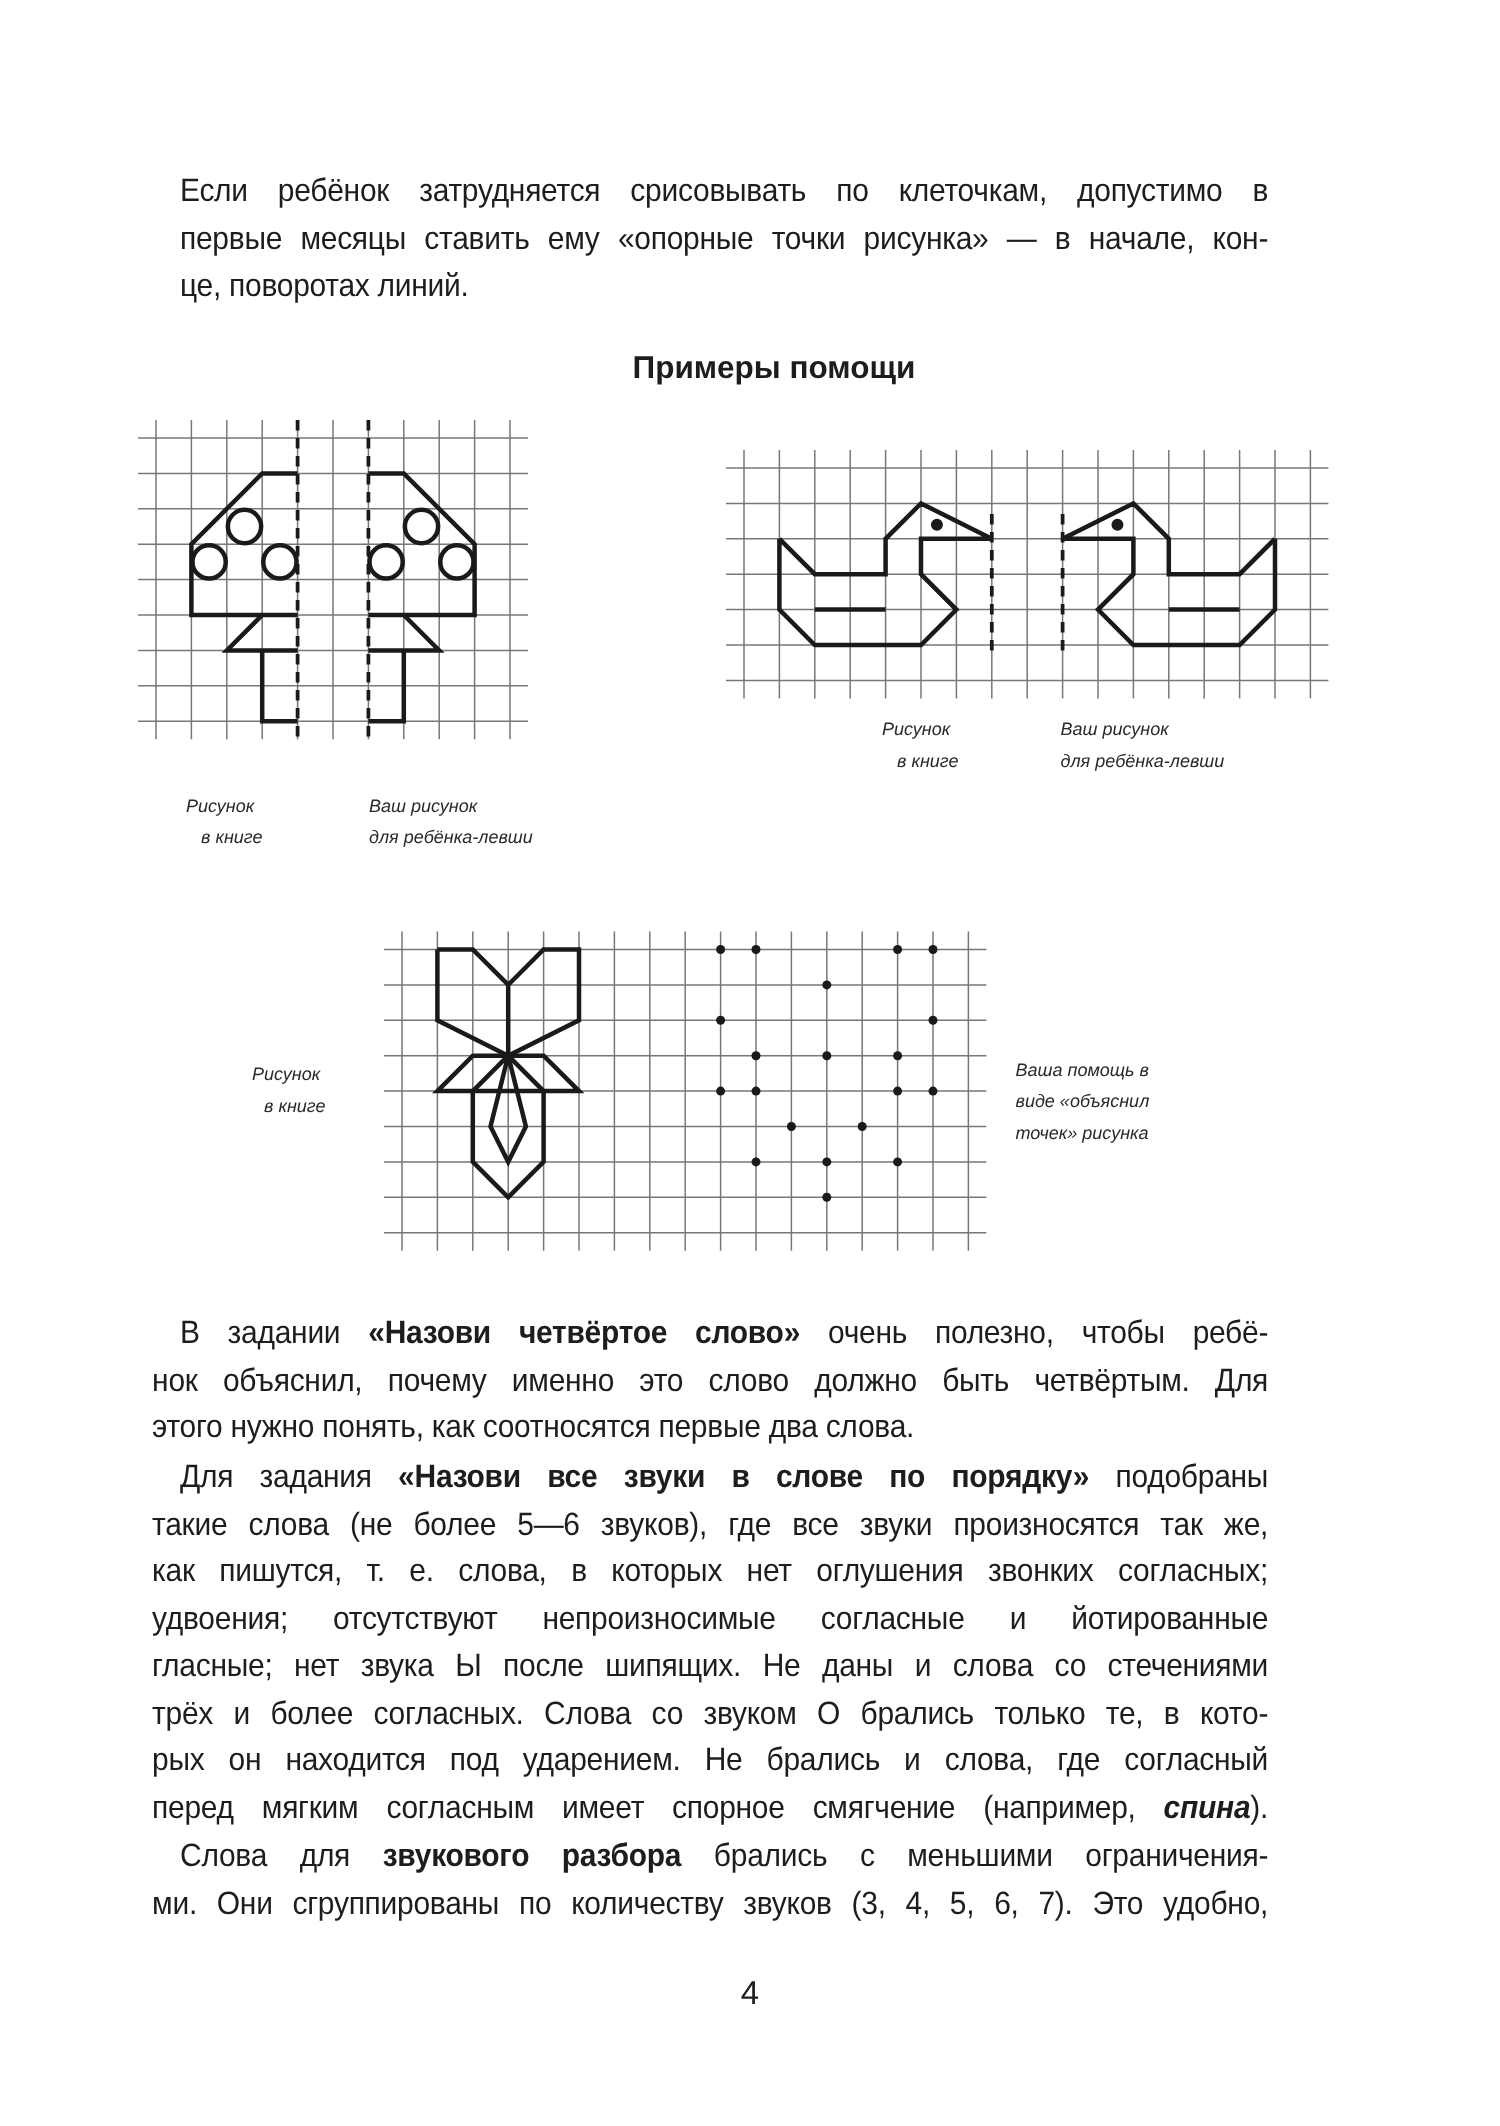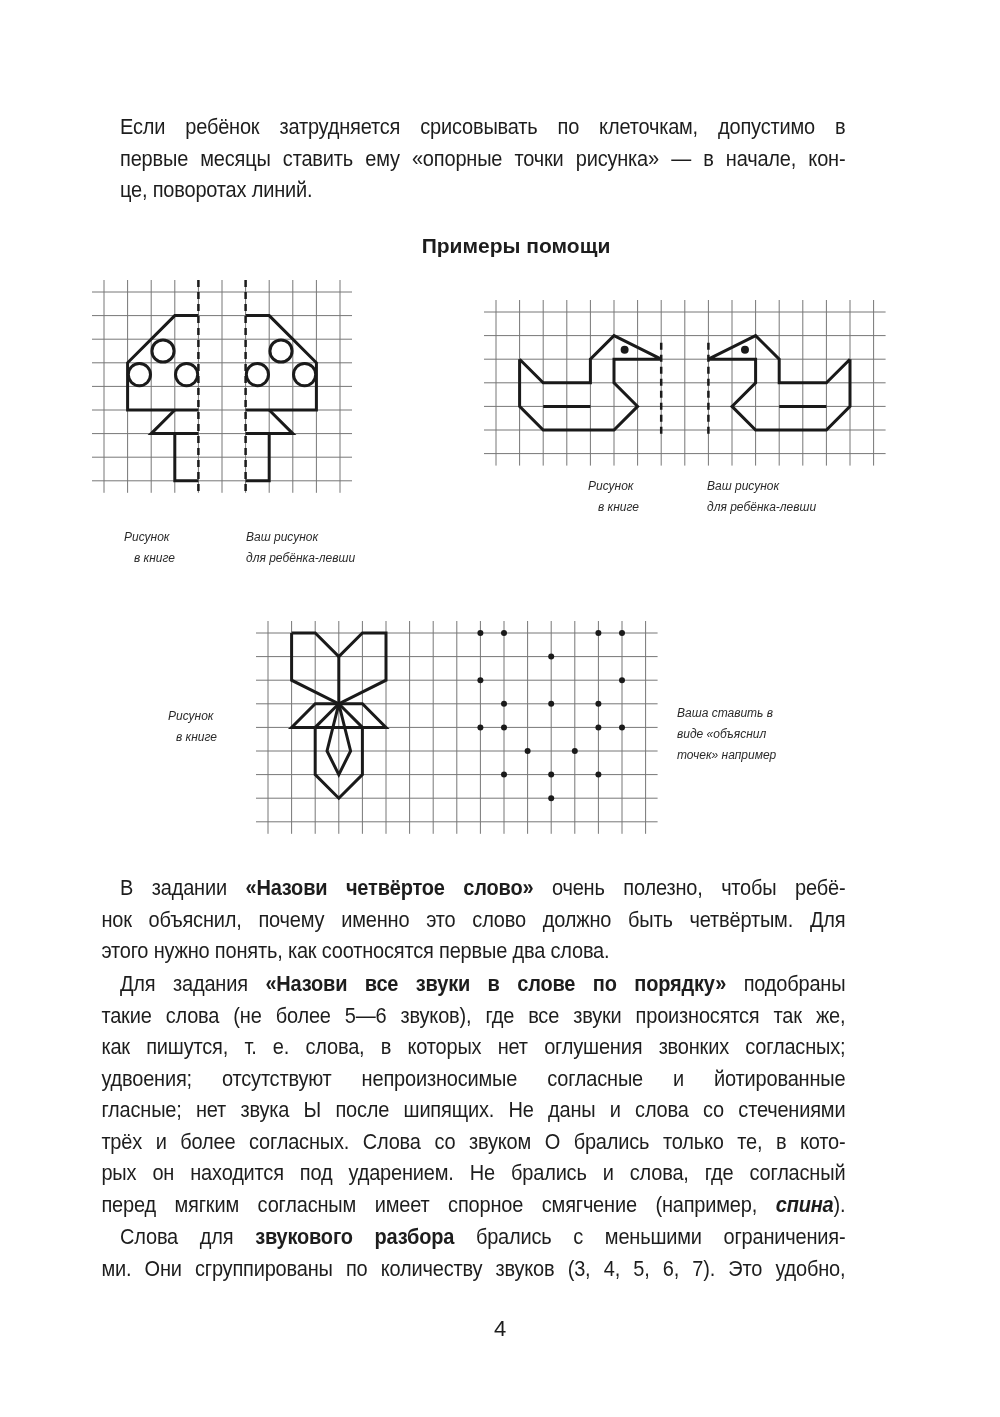--- a/index.html
+++ b/index.html
@@ -165,23 +165,23 @@
 </div>
 <div class="cap" style="left:707px;top:476px;">
   <span>Ваш рисунок</span>
   <span>для ребёнка-левши</span>
 </div>
 <div class="cap" style="left:168px;top:706px;">
   <span>Рисунок</span>
   <span style="padding-left:8px">в книге</span>
 </div>
 <div class="cap" style="left:677px;top:703px;">
-  <span>Ваша ставить в</span>
+  <span>Ваша помощь в</span>
   <span>виде «объяснил</span>
-  <span>точек» например</span>
+  <span>точек» рисунка</span>
 </div>
 
 <div class="p" style="top:873px;">
   <span class="line"><span>В задании </span><b>«Назови четвёртое слово»</b><span> очень полезно, чтобы ребё-</span></span>
   <span class="line" style="margin-left:-20px;">нок объяснил, почему именно это слово должно быть четвёртым. Для</span>
   <span class="line last" style="margin-left:-20px;">этого нужно понять, как соотносятся первые два слова.</span>
 </div>
 
 <div class="p" style="top:969px;">
   <span class="line"><span>Для задания </span><b>«Назови все звуки в слове по порядку»</b><span> подобраны</span></span>

